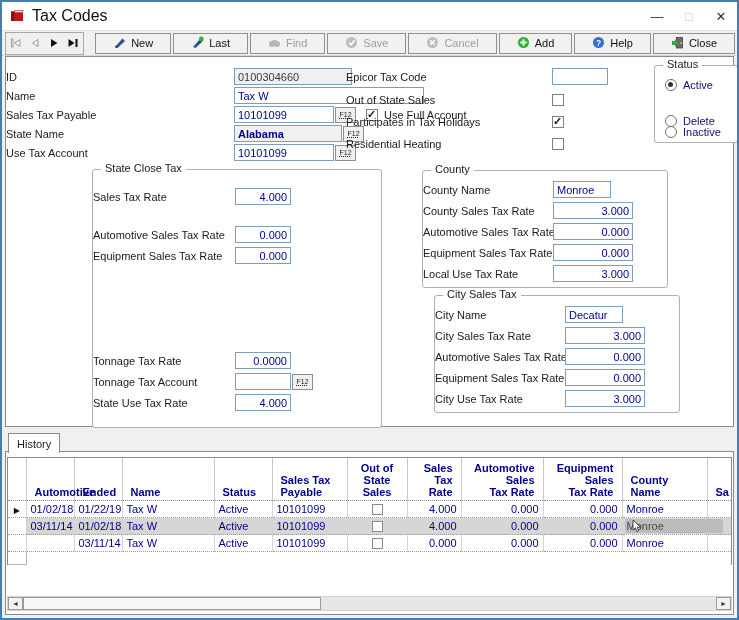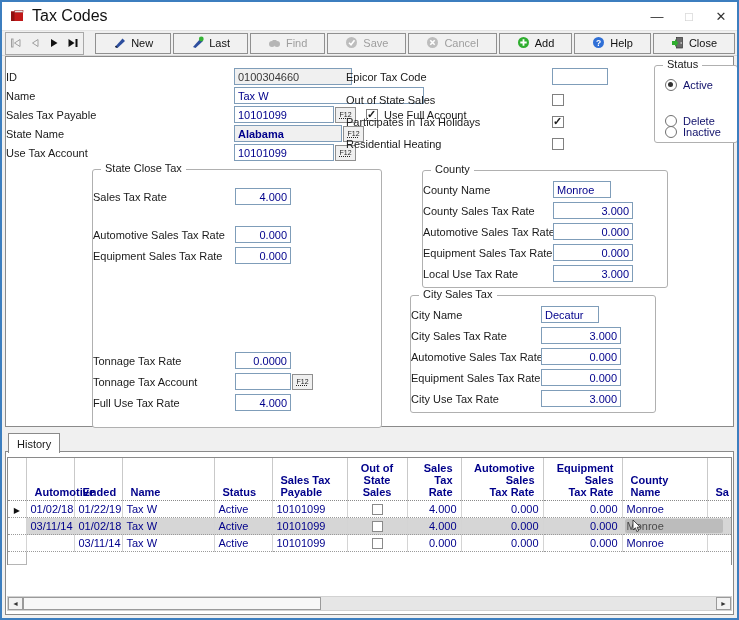--- a/index.html
+++ b/index.html
@@ -253,21 +253,21 @@
       <div class="grow" style="top:182px;">
         <div class="lbl" style="width:138px;">Tonnage Tax Rate</div>
         <input class="tb num" style="width: 56px;" value="0.0000">
       </div>
       <div class="grow" style="top:203px;">
         <div class="lbl" style="width:138px;">Tonnage Tax Account</div>
         <input class="tb" style="width: 56px;" value="">
         <button class="f12"><span>F12</span></button>
       </div>
       <div class="grow" style="top:224px;">
-        <div class="lbl" style="width:138px;">Full Use Tax Rate</div>
+        <div class="lbl" style="width:138px;">State Use Tax Rate</div>
         <input class="tb num" style="width: 56px;" value="4.000">
       </div>
     </div>
 
     <div class="group" style="left:416px;top:113px;width:244px;height:116px;">
       <span class="legend">County</span>
       <div class="grow" style="top:10px;">
         <div class="lbl" style="width:126px;">County Name</div>
         <input class="tb" style="width: 58px;" value="Monroe">
       </div>
@@ -282,21 +282,21 @@
       <div class="grow" style="top:73px;">
         <div class="lbl" style="width:126px;">Equipment Sales Tax Rate</div>
         <input class="tb num" style="width: 80px;" value="0.000">
       </div>
       <div class="grow" style="top:94px;">
         <div class="lbl" style="width:126px;">Local Use Tax Rate</div>
         <input class="tb num" style="width: 80px;" value="3.000">
       </div>
     </div>
 
-    <div class="group" style="left:404px;top:238px;width:244px;height:116px;">
+    <div class="group" style="left:428px;top:238px;width:244px;height:116px;">
       <span class="legend">City Sales Tax</span>
       <div class="grow" style="top:10px;">
         <div class="lbl" style="width:126px;">City Name</div>
         <input class="tb" style="width: 58px;" value="Decatur">
       </div>
       <div class="grow" style="top:31px;">
         <div class="lbl" style="width:126px;">City Sales Tax Rate</div>
         <input class="tb num" style="width: 80px;" value="3.000">
       </div>
       <div class="grow" style="top:52px;">

